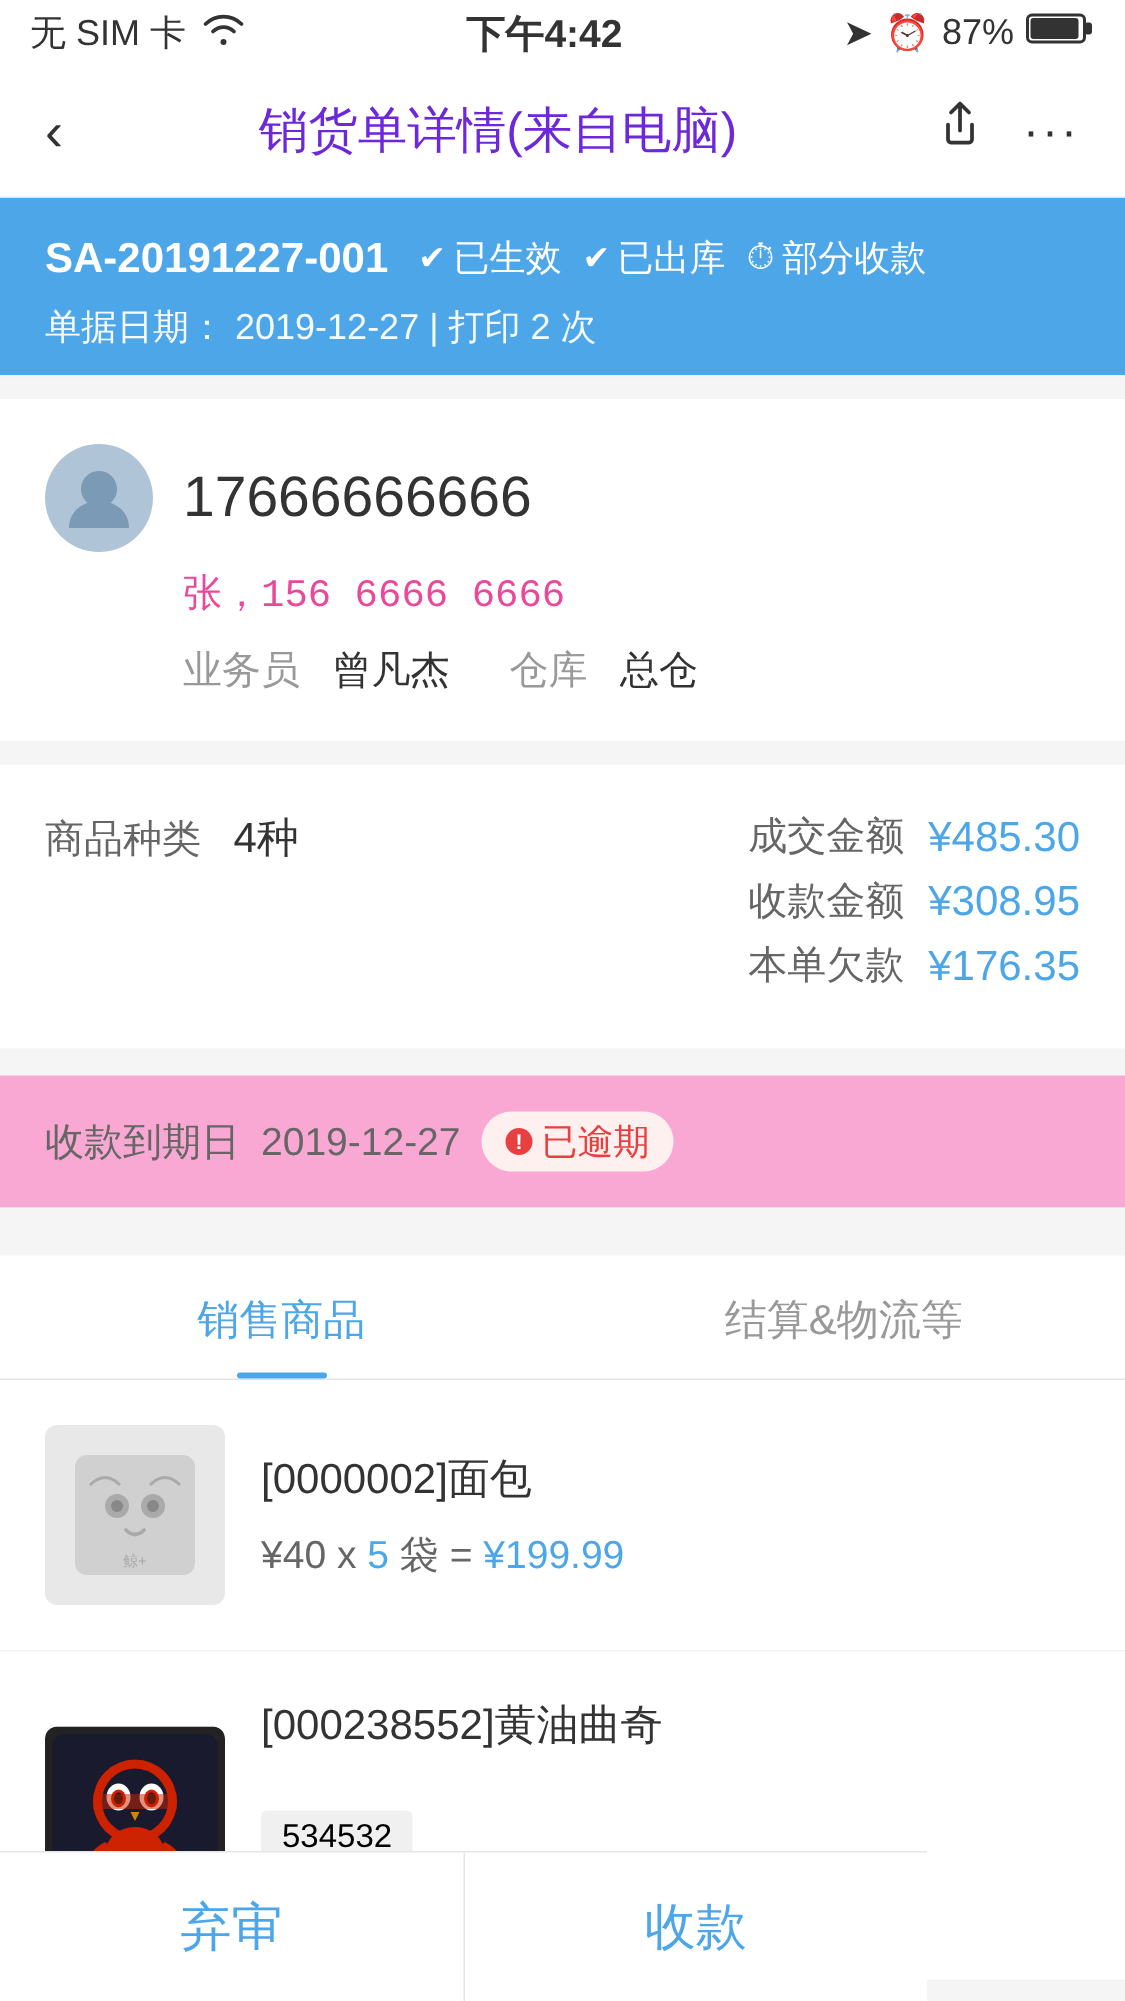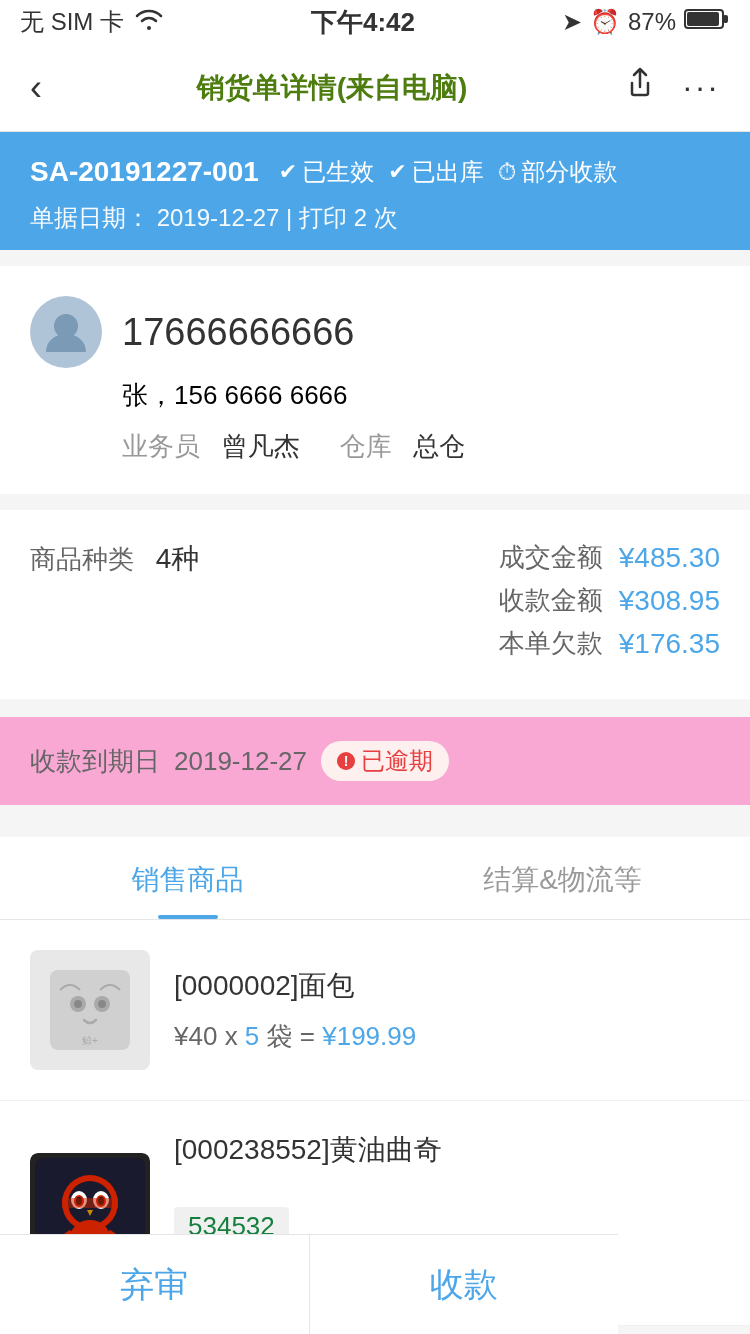--- a/index.html
+++ b/index.html
@@ -32,23 +32,23 @@
     .nav-bar {
       height: 88px;
       background: #fff;
       display: flex;
       align-items: center;
       justify-content: space-between;
       padding: 0 30px;
       border-bottom: 1px solid #e5e5e5;
     }
     .nav-title {
-      font-size: 28px;
-      font-weight: 700;
-      color: #4d7c0f;
+      font-size: 33px;
+      font-weight: 400;
+      color: #6d28d9;
     }
     .nav-back {
       font-size: 36px;
       color: #333;
       cursor: pointer;
     }
     .nav-actions { display: flex; align-items: center; gap: 24px; }
     .nav-icon { font-size: 36px; color: #333; cursor: pointer; }
 
     
@@ -98,21 +98,21 @@
       width: 72px;
       height: 72px;
       border-radius: 50%;
       background: #b0c4d8;
       display: flex;
       align-items: center;
       justify-content: center;
       flex-shrink: 0;
     }
     .customer-name { font-size: 38px; font-weight: 500; color: #333; }
-    .customer-sub { font-size: 26px; color: #000000; margin-left: 92px; margin-bottom: 16px; }
+    .customer-sub { font-size: 26px; color: #ec4899; margin-left: 92px; margin-bottom: 16px; font-family: Liberation Mono, monospace; }
     .customer-meta {
       margin-left: 92px;
       display: flex;
       gap: 40px;
       font-size: 26px;
       color: #666;
     }
     .meta-label { color: #999; }
     .meta-value { color: #333; }
 
@@ -232,22 +232,22 @@
     }
     .product-info { flex: 1; }
     .product-name {
       font-size: 28px;
       color: #333;
       margin-bottom: 14px;
     }
     .product-batch {
       display: inline-block;
       background: #f0f0f0;
-      color: #15803d;
-      font-size: 26px;
+      color: #000000;
+      font-size: 22px;
       padding: 4px 14px;
       border-radius: 4px;
       margin-bottom: 14px;
       margin-top: 24px;
     }
     .product-price-row {
       font-size: 26px;
       color: #666;
     }
     .price-qty-highlight { color: #4da6e8; }

